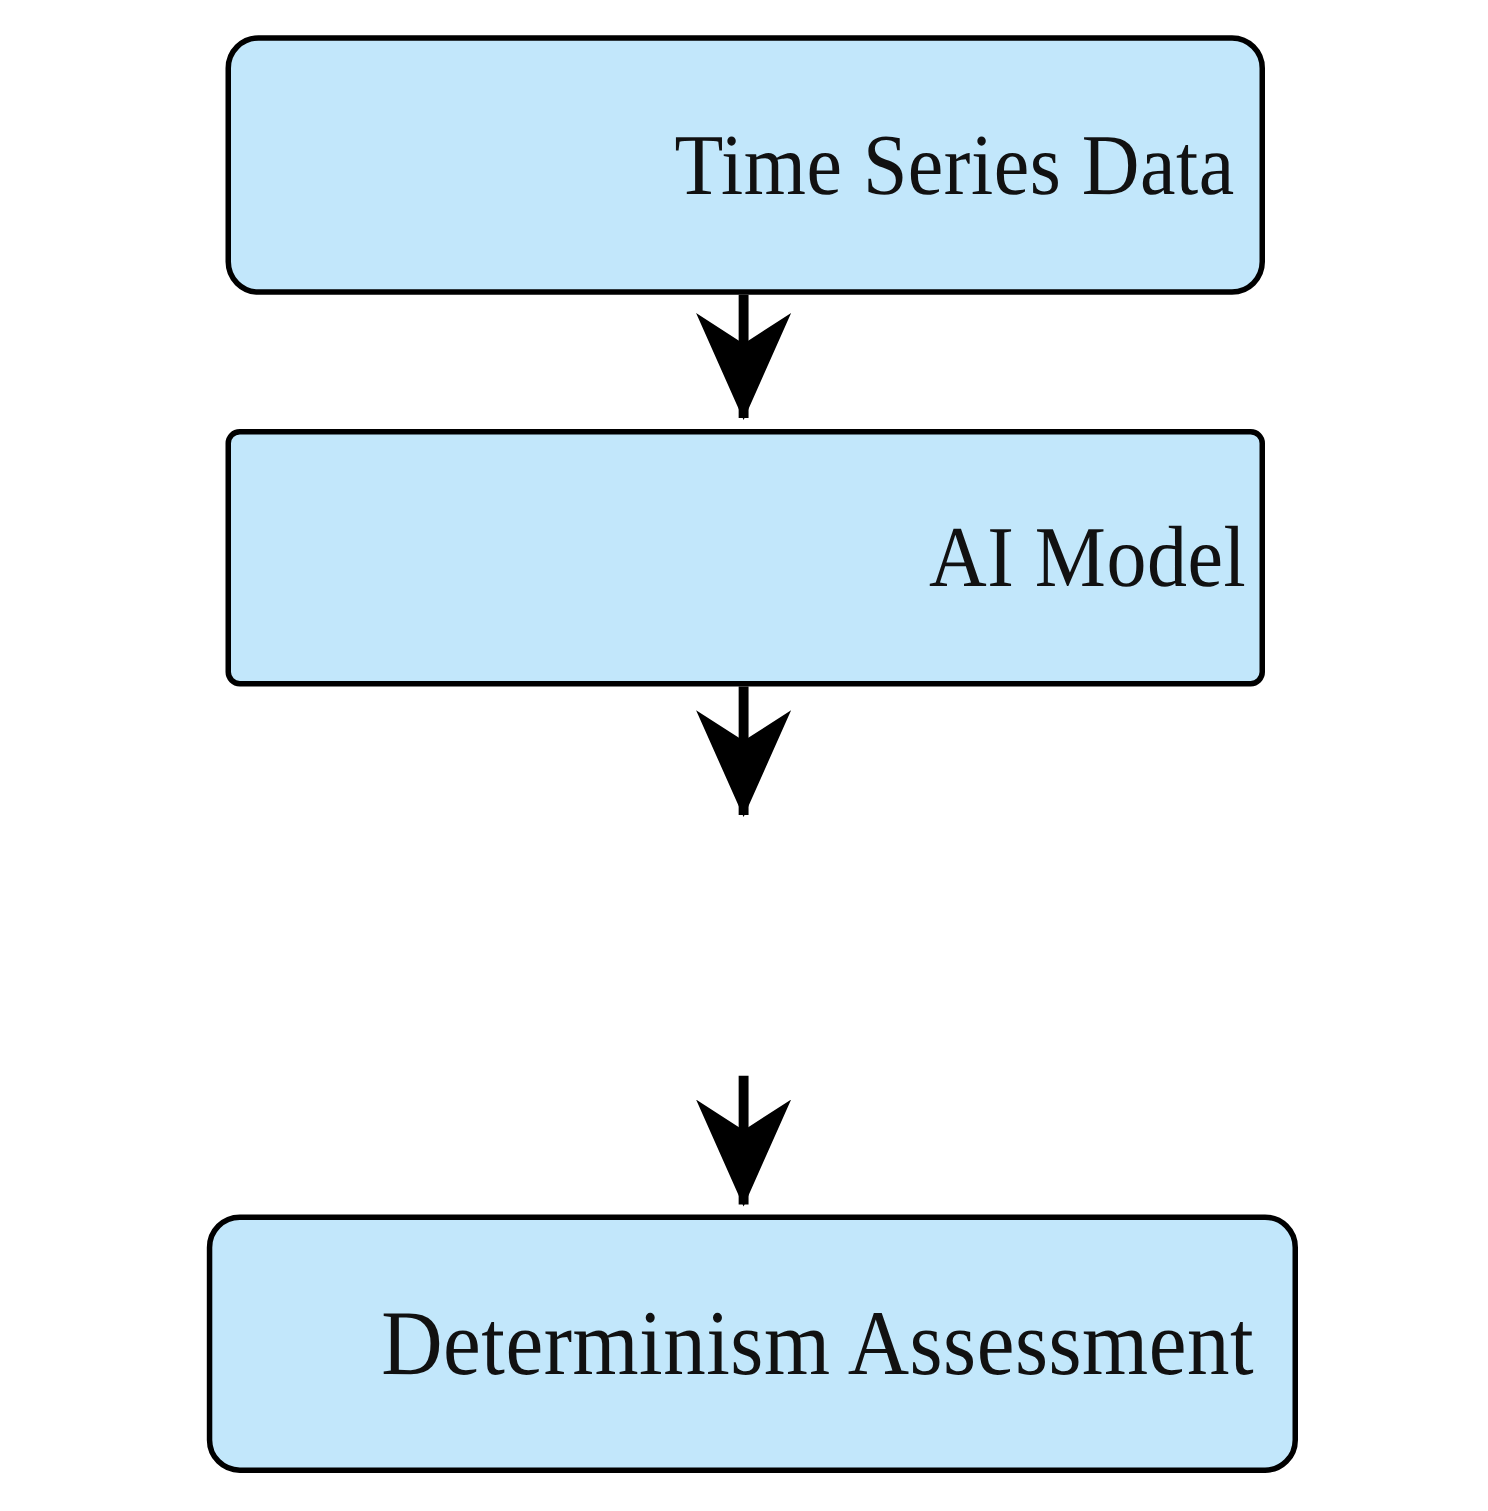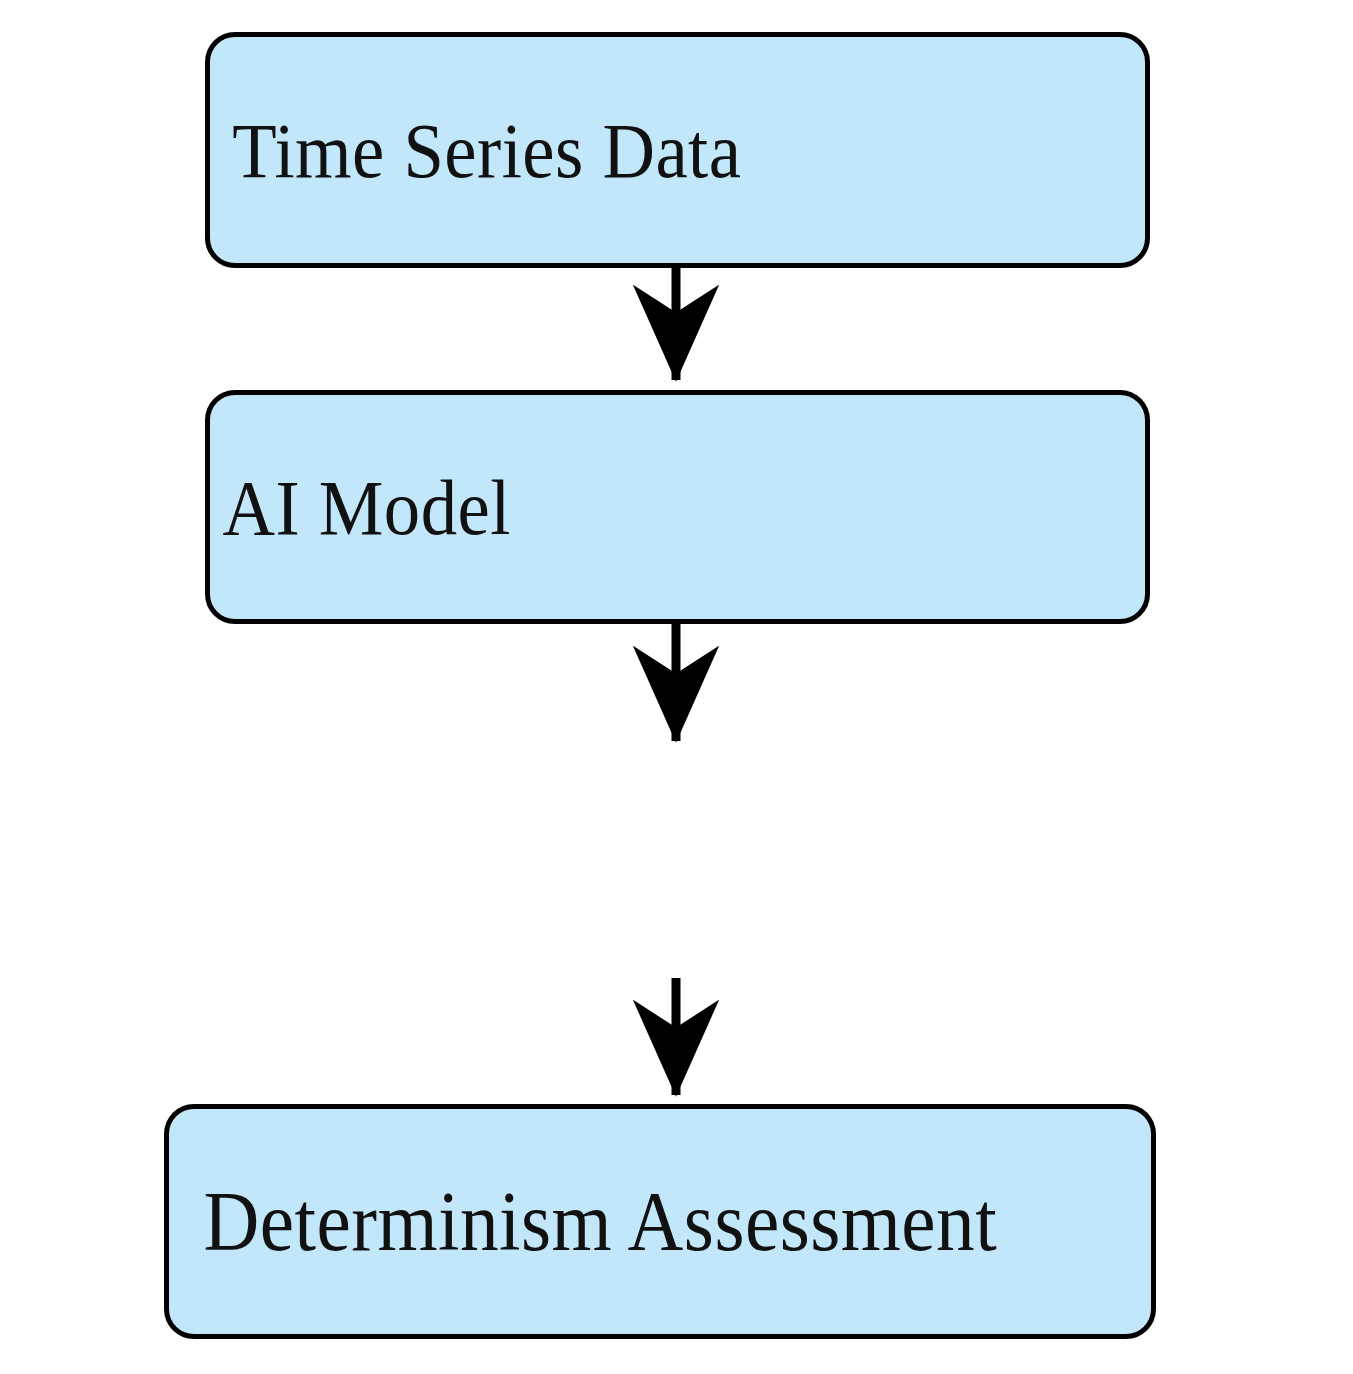--- a/index.html
+++ b/index.html
@@ -26,38 +26,38 @@
     display: block;
   }
   .node-box {
     position: absolute;
     box-sizing: border-box;
     background: #c2e7fb;
     border: 5px solid #000000;
     border-radius: 30px;
     display: flex;
     align-items: center;
-    justify-content: flex-start;
+    justify-content: flex-end;
   }
   .node-label {
     color: #111111;
     font-family: "Liberation Serif", "DejaVu Serif", serif;
     font-weight: 400;
     line-height: 1;
     white-space: nowrap;
     transform: scaleX(0.92);
     transform-origin: center center;
     letter-spacing: 0.5px;
   }
 
   
   #node-time-series-data { left: 205px; top: 32px;   width: 945px;  height: 236px; }
-  #node-ai-model         { left: 205px; top: 390px;  width: 945px;  height: 234px; }
+  #node-ai-model         { left: 205px; top: 390px;  width: 945px;  height: 234px; border-radius: 13px; }
   #node-verification     { left: 32px;  top: 750px;  width: 1288px; height: 228px; }
-  #node-determinism      { left: 164px; top: 1104px; width: 992px;  height: 235px; }
+  #node-determinism      { left: 188px; top: 1104px; width: 992px;  height: 235px; }
 
   #node-time-series-data .node-label { font-size: 79px; }
   #node-ai-model .node-label         { font-size: 79px; }
   #node-verification .node-label     { font-size: 82px; }
   #node-determinism .node-label      { font-size: 84px; }
 </style>
 </head>
 <body>
 
 <div id="canvas">

